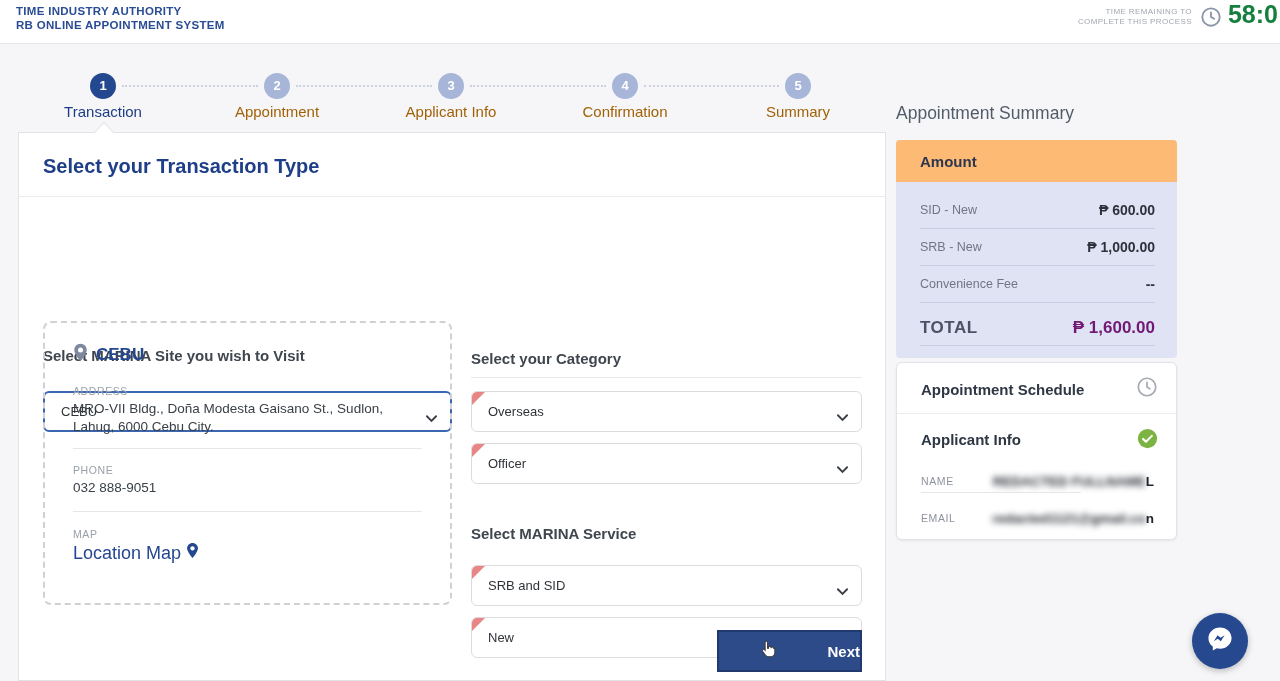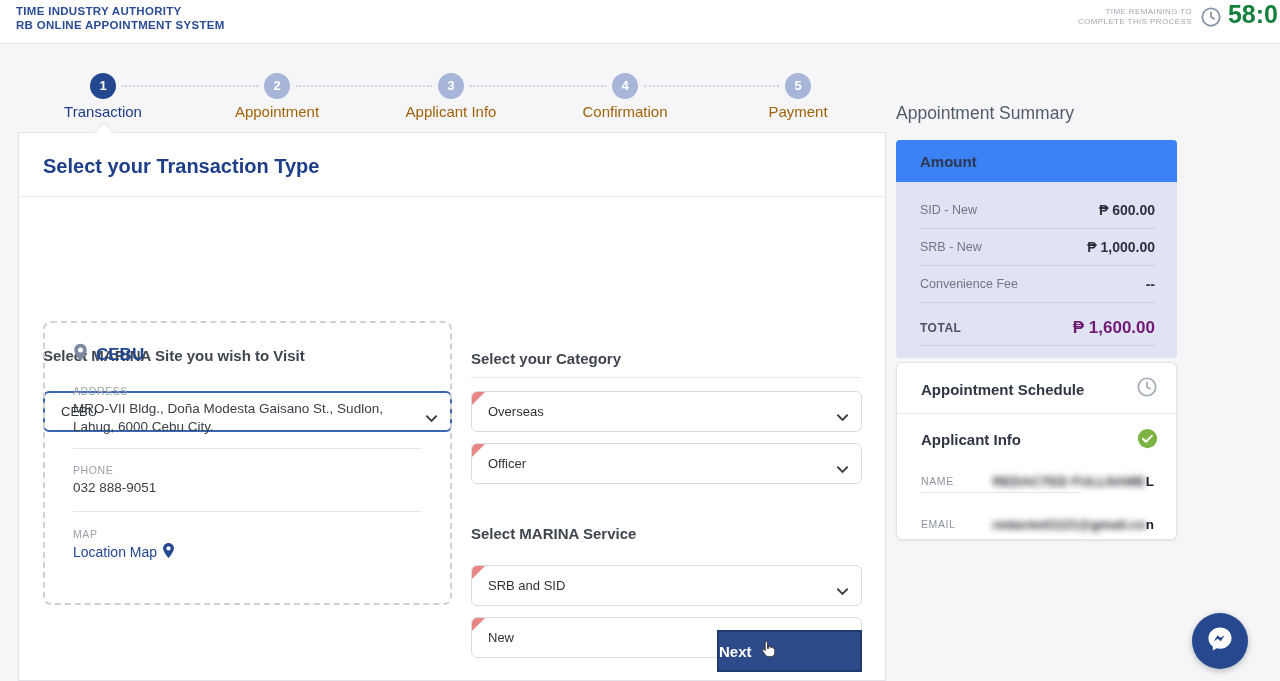--- a/index.html
+++ b/index.html
@@ -37,34 +37,34 @@
   .sel .chev { position:absolute; right:13px; top:16px; }
   .req-marker { position:absolute; left:0; top:0; width:0; height:0; border-top:13px solid #e88686; border-right:13px solid transparent; }
   
   .site-box { position:absolute; left:42px; top:320px; width:409px; height:284px; border:2px dashed #d0d0d5; border-radius:8px; }
   .site-name-row { position:absolute; left:28px; top:20px; display:flex; align-items:center; gap:8px; }
   .site-name { font-size:17px; font-weight:bold; color:#24488f; }
   .field-label { position:absolute; left:28px; font-size:10.5px; color:#9aa0a8; letter-spacing:.6px; }
   .field-value { position:absolute; left:28px; font-size:13.5px; color:#3a4047; line-height:18px; }
   .site-divider { position:absolute; left:28px; right:28px; border-bottom:1px solid #e7e7ea; }
   .map-link { position:absolute; left:28px; top:219px; display:flex; align-items:center; gap:5px;
-    font-size:14px; color:#24488f; cursor:pointer; }
+    font-size:18px; color:#24488f; cursor:pointer; }
   
   .next-btn { position:absolute; left:716px; top:629px; width:145px; height:42px; background:#2d4b89; border:2px solid #203a70;
-    color:#fff; font-size:15px; font-weight:bold; display:flex; align-items:center; justify-content:flex-start; cursor:pointer; }
+    color:#fff; font-size:15px; font-weight:bold; display:flex; align-items:center; justify-content:flex-end; cursor:pointer; }
   .cursor-hand { position:absolute; left:758px; top:638px; }
   
   .amount-panel { position:absolute; left:896px; top:140px; width:281px; height:218px; background:#dfe3f3; border-radius:4px; }
-  .amount-header { position:absolute; left:0; top:0; width:100%; height:42px; background:#3b82f6; border-radius:4px 4px 0 0;
+  .amount-header { position:absolute; left:0; top:0; width:100%; height:42px; background:#fdba74; border-radius:4px 4px 0 0;
     display:flex; align-items:center; padding-left:24px; font-size:15px; font-weight:bold; color:#2c3650; }
   .amt-row { position:absolute; left:24px; right:22px; height:36px; display:flex; justify-content:space-between; align-items:center; }
   .amt-label { font-size:12.5px; color:#707683; }
   .amt-value { font-size:14px; font-weight:bold; color:#2c323c; }
   .amt-divider { position:absolute; left:24px; right:22px; border-bottom:1px solid #c8cfe3; }
-  .total-label { font-size:12px; font-weight:bold; color:#4b5264; letter-spacing:.5px; }
+  .total-label { font-size:17px; font-weight:bold; color:#4b5264; letter-spacing:.5px; }
   .total-value { font-size:17px; font-weight:bold; color:#701a75; }
   .info-card { position:absolute; left:896px; top:362px; width:281px; height:178px; background:#fff; border:1px solid #e2e2e7;
     border-radius:6px; box-shadow:0 1px 3px rgba(0,0,0,.07); }
   .info-section-title { position:absolute; left:24px; font-size:15px; font-weight:bold; color:#2e3743; }
   .info-divider { position:absolute; left:0; top:50px; width:100%; border-bottom:1px solid #ececef; }
   .kv-row { position:absolute; left:24px; right:22px; height:26px; display:flex; justify-content:space-between; align-items:center; }
   .kv-label { font-size:10.5px; color:#8d939d; letter-spacing:.6px; }
   .kv-value { font-size:13.5px; font-weight:bold; color:#1f242b; white-space:nowrap; }
   .blur { filter:blur(3px); }
   .name-underline { position:absolute; left:24px; top:129px; width:160px; border-bottom:1px solid #e6e6ea; }
@@ -103,21 +103,21 @@
 
   <div class="step-dots" style="left:122px; width:136px;"></div>
   <div class="step-dots" style="left:296px; width:136px;"></div>
   <div class="step-dots" style="left:470px; width:136px;"></div>
   <div class="step-dots" style="left:644px; width:135px;"></div>
 
   <div class="step-label active" style="left:23px">Transaction</div>
   <div class="step-label" style="left:197px">Appointment</div>
   <div class="step-label" style="left:371px">Applicant Info</div>
   <div class="step-label" style="left:545px">Confirmation</div>
-  <div class="step-label" style="left:718px">Payment</div>
+  <div class="step-label" style="left:718px">Summary</div>
 
   <div class="summary-title">Appointment Summary</div>
 
   <div class="card">
     <div class="card-caret"></div>
     <div class="card-title">Select your Transaction Type</div>
     <div class="card-title-divider"></div>
 
     <div class="col-heading" style="left:24px; top:214px;">Select MARINA Site you wish to Visit</div>
     <div class="sel focused" style="left:24px; top:258px; width:409px;">
@@ -249,21 +249,21 @@
       <svg width="21" height="21" viewBox="0 0 24 24">
           <circle cx="12" cy="12" r="11" fill="#7cb342"></circle>
           <path d="M7 12.5l3.2 3.2L17 9" fill="none" stroke="#fff" stroke-width="2.4" stroke-linecap="round" stroke-linejoin="round"></path>
         </svg>
     </span>
     <div class="kv-row" style="top:105px;">
       <span class="kv-label">NAME</span>
       <span class="kv-value"><span class="blur">REDACTED FULLNAME</span><span>L</span></span>
     </div>
     <div class="name-underline"></div>
-    <div class="kv-row" style="top:148px;text-align:right;">
+    <div class="kv-row" style="top:142px;text-align:right;">
       <span class="kv-label">EMAIL</span>
       <span class="kv-value"><span class="blur">redacted1121@gmail.co</span><span>n</span></span>
     </div>
   </div>
 
   <div class="messenger-btn">
     <span>
       <svg width="32" height="32" viewBox="0 0 36 36">
           <path d="M18 5C10.8 5 5 10.4 5 17.1c0 3.8 1.9 7.2 4.9 9.4V31l4.5-2.5c1.2.3 2.4.5 3.6.5 7.2 0 13-5.4 13-12.1S25.2 5 18 5z" fill="#fff"></path>
           <path d="M11 20.5l4.3-6.8 3.4 2.9 4.5-2.9-4.3 6.8-3.4-2.9z" fill="#25488e"></path>

